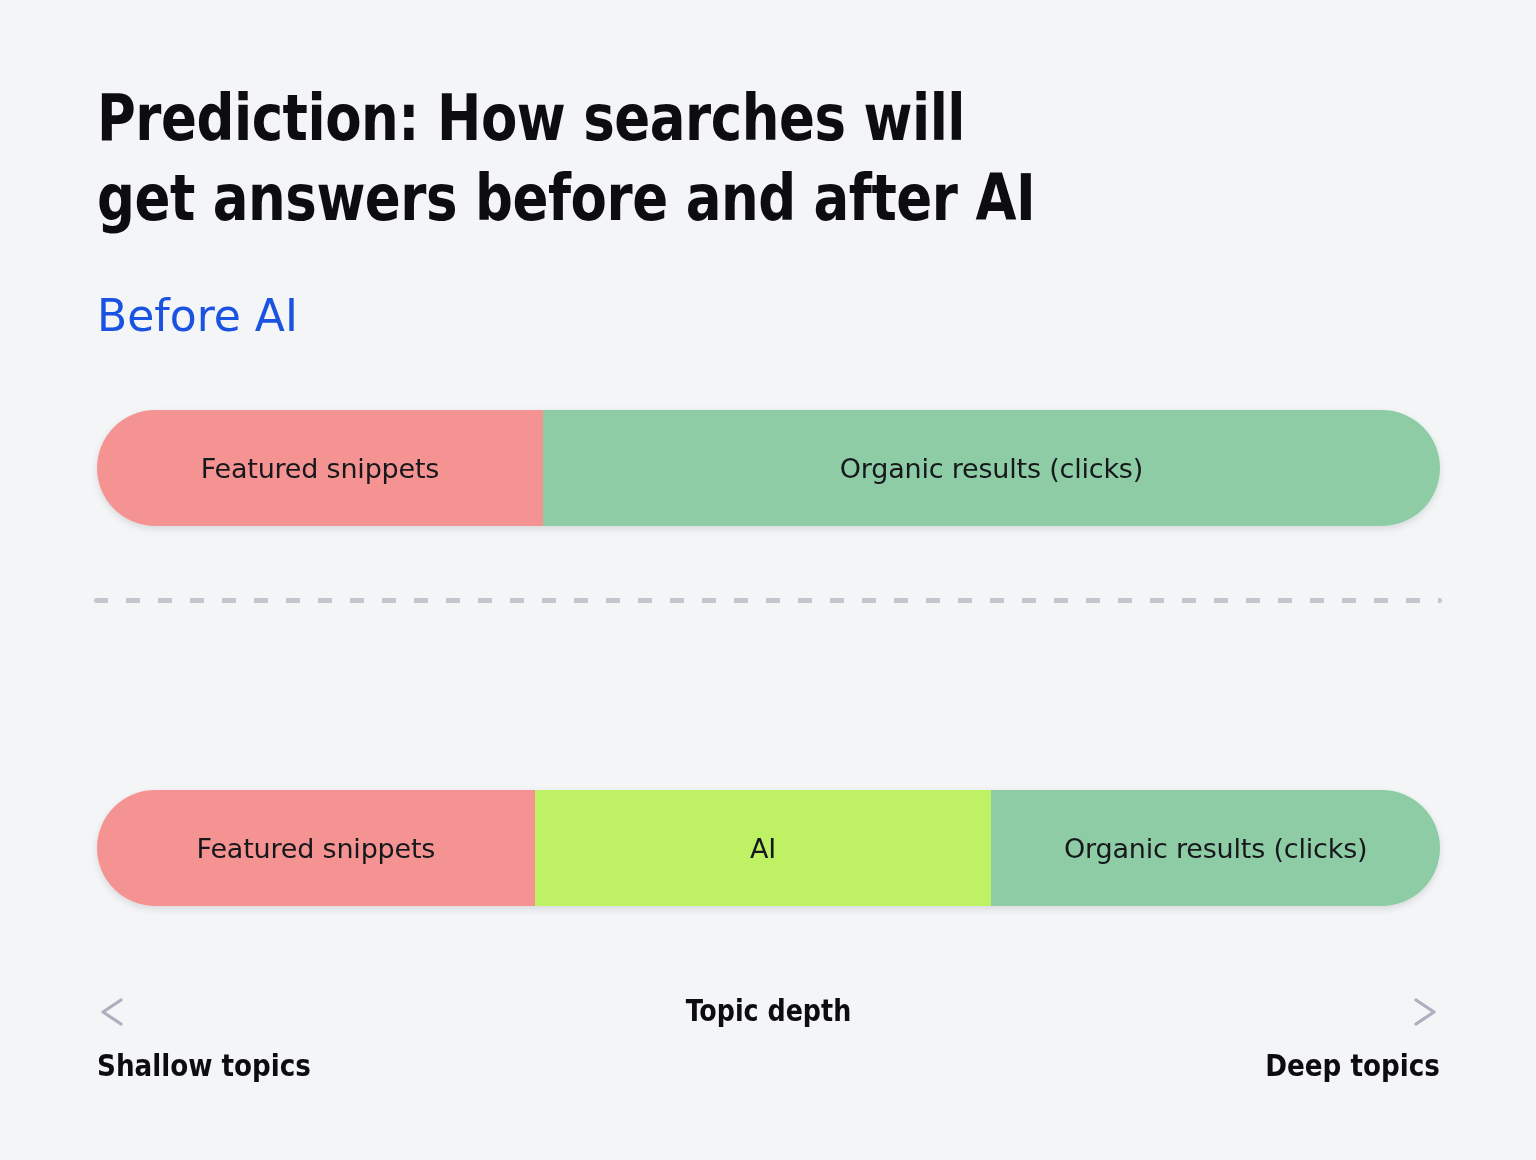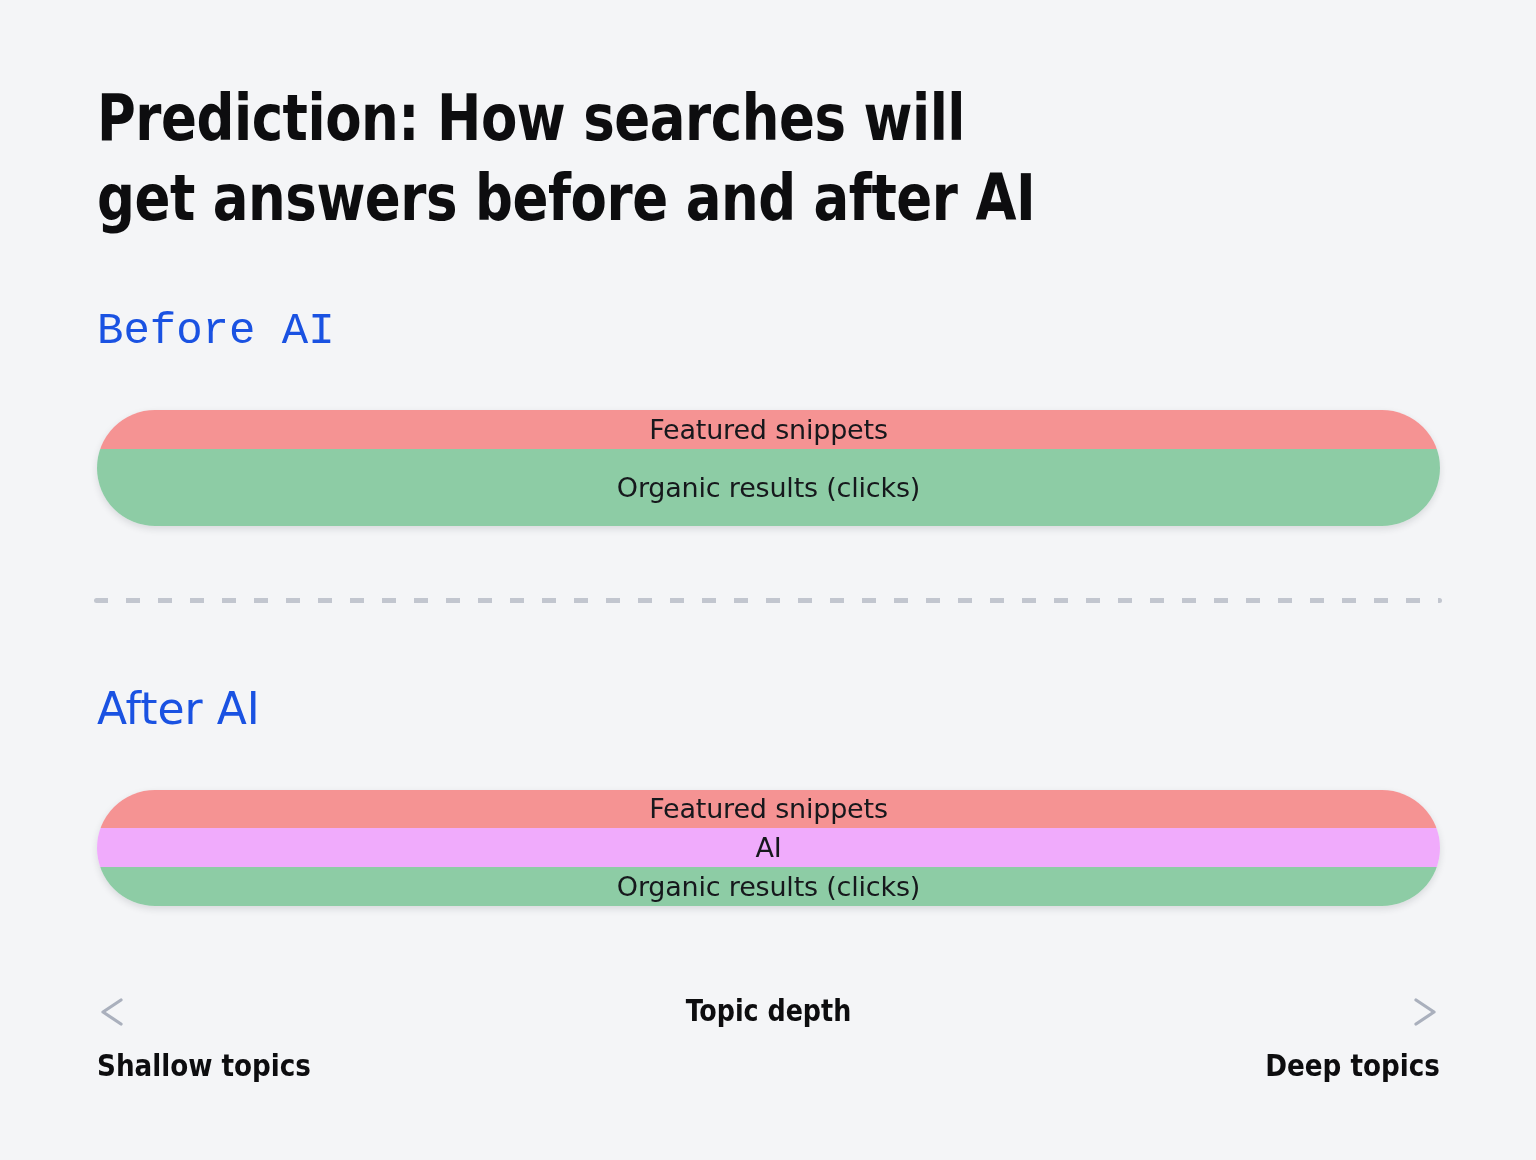--- a/index.html
+++ b/index.html
@@ -42,34 +42,33 @@
   .section-label {
     position: absolute;
     left: 97px;
     font-family: "DejaVu Sans", sans-serif;
     font-size: 44px;
     line-height: 52px;
     font-weight: 400;
     color: #1a52e2;
     letter-spacing: 0px;
   }
-  .section-label.before { top: 305px; font-family: Liberation Mono, monospace; }
+  .section-label.before { top: 290px; }
   .section-label.after  { top: 683px; }
 
   
   .bar {
     position: absolute;
     left: 97px;
     width: 1343px;
     height: 116px;
     display: flex;
     border-radius: 58px;
     overflow: hidden;
     box-shadow: 0 3px 7px rgba(30,35,50,0.13);
-    flex-direction: column;
   }
   .bar.before-bar { top: 410px; }
   .bar.after-bar  { top: 790px; }
 
   .seg {
     height: 100%;
     display: flex;
     align-items: center;
     justify-content: center;
     font-family: "DejaVu Sans", sans-serif;
@@ -147,27 +146,26 @@
     <div class="seg" id="b0s0" style="flex: 0 0 33.2%; background: rgb(245, 147, 147);">
       <span>Featured snippets</span>
     </div>
     <div class="seg" id="b0s1" style="flex: 0 0 66.8%; background: rgb(141, 204, 165);">
       <span>Organic results (clicks)</span>
     </div>
   </div>
 
   <div class="divider"></div>
 
-  <div class="section-label after" style="color: rgb(26, 82, 226);">After AI</div>
 
   <div class="bar after-bar">
     <div class="seg" id="b1s0" style="flex: 0 0 32.6%; background: rgb(245, 147, 147);">
       <span>Featured snippets</span>
     </div>
-    <div class="seg" id="b1s1" style="flex: 0 0 34%; background: #f0abfc;">
+    <div class="seg" id="b1s1" style="flex: 0 0 34%; background: #bef264;">
       <span>AI</span>
     </div>
     <div class="seg" id="b1s2" style="flex: 0 0 33.4%; background: rgb(141, 204, 165);">
       <span>Organic results (clicks)</span>
     </div>
   </div>
 
   <div class="axis">
     <svg class="axis-svg" width="1343" height="38" viewBox="0 0 1343 38">
       <defs>

